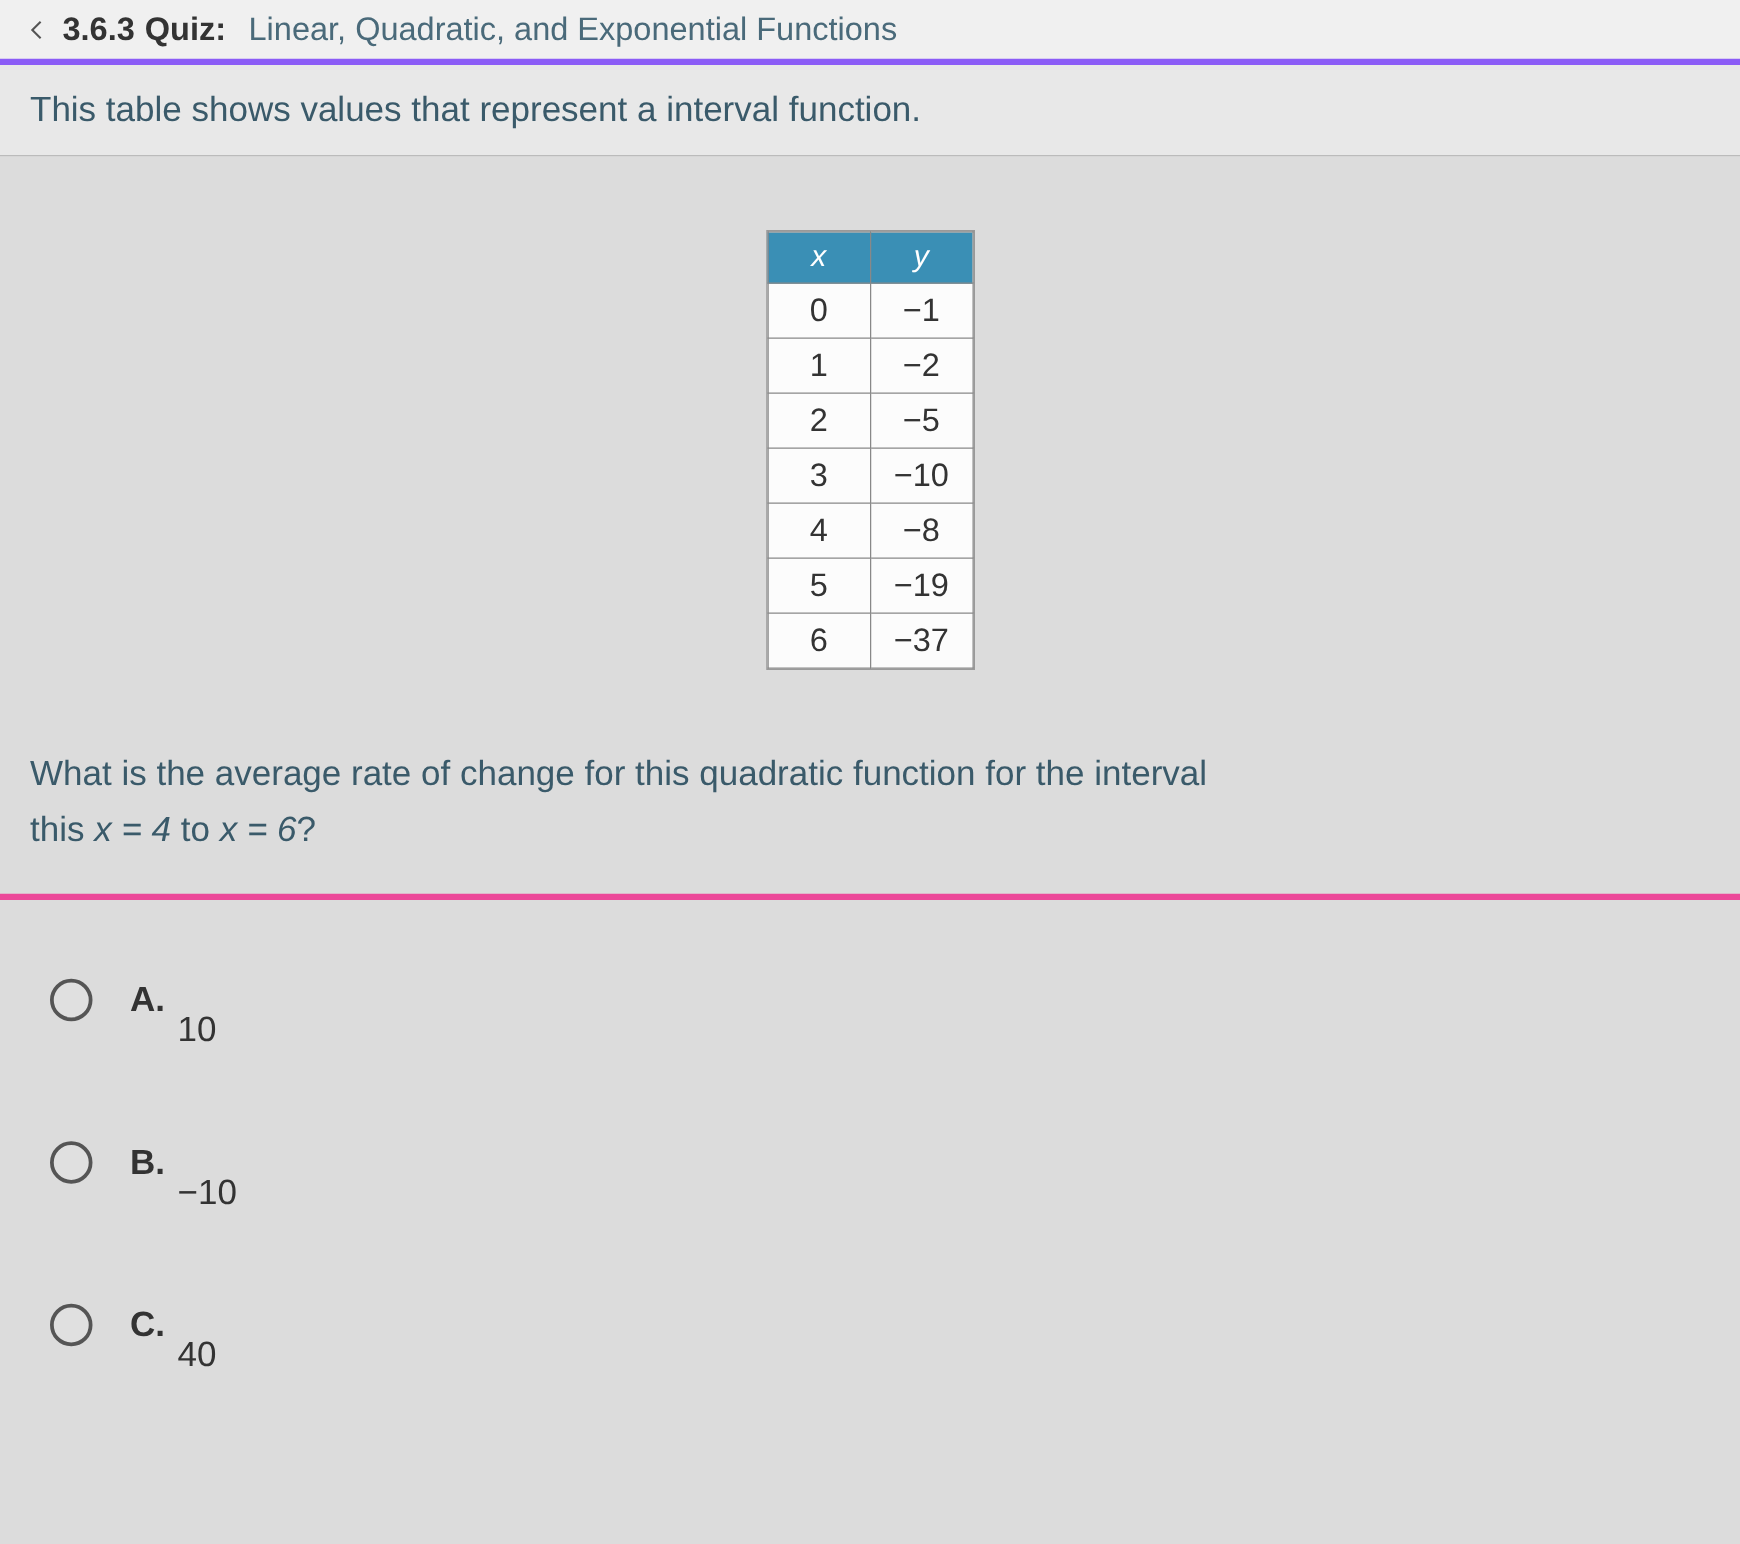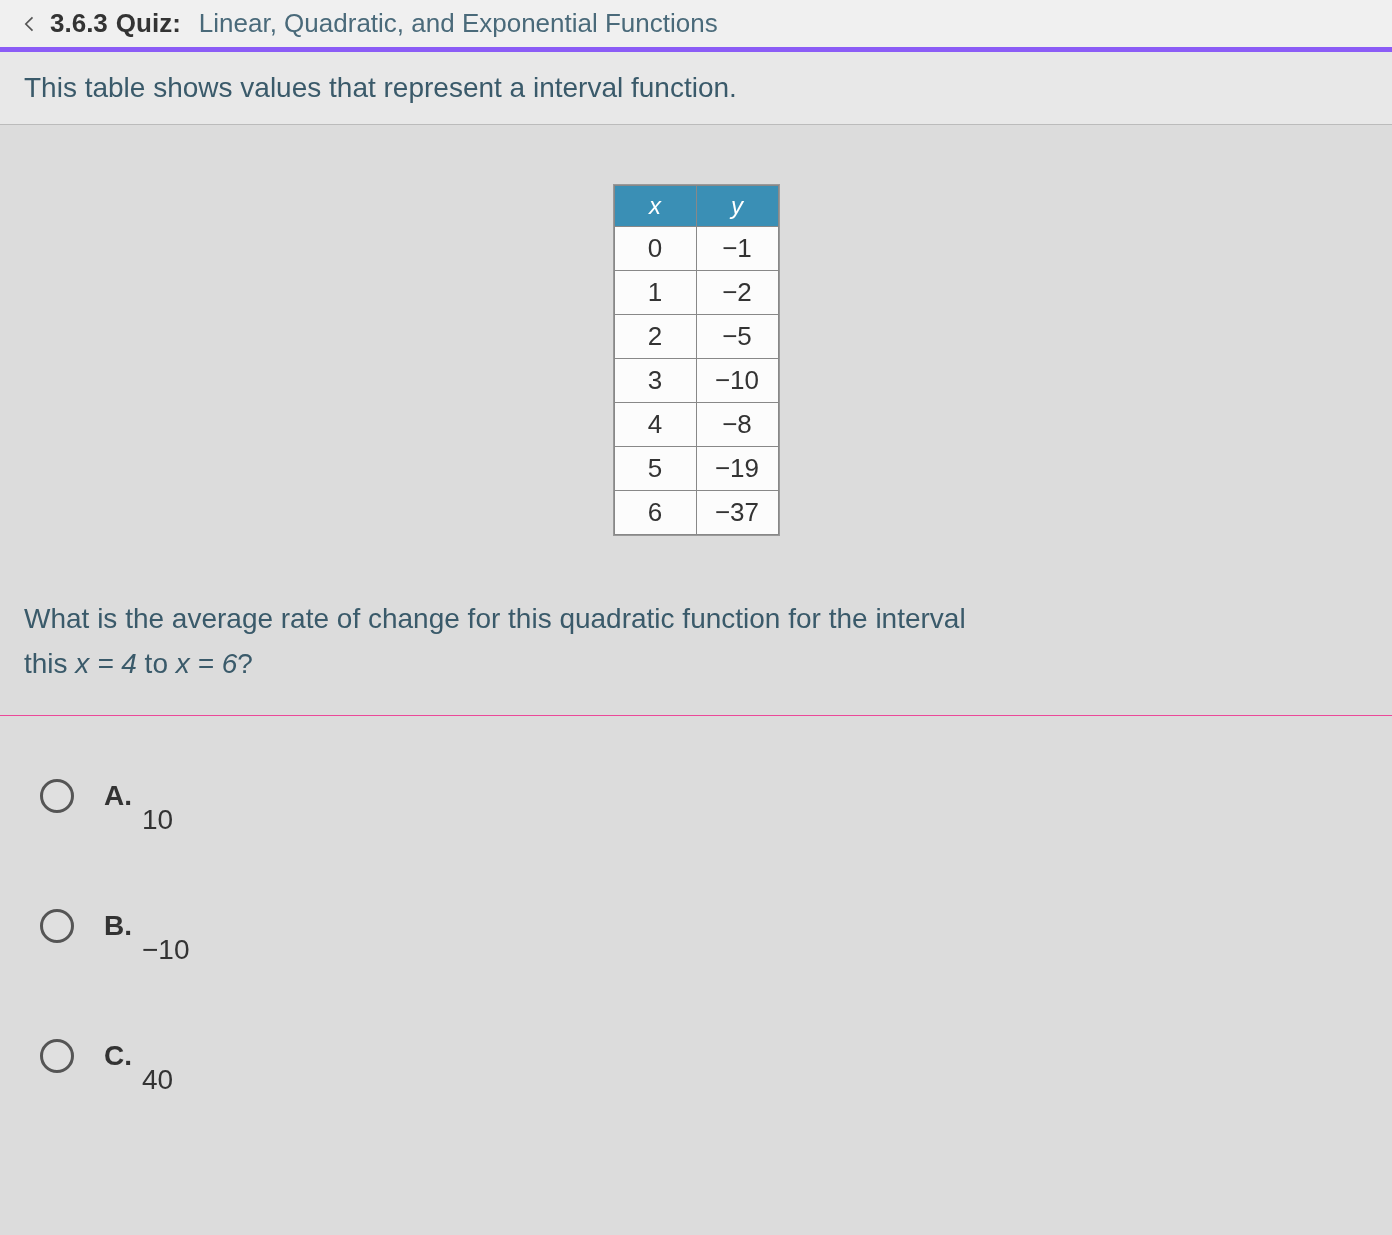--- a/index.html
+++ b/index.html
@@ -77,21 +77,21 @@
       color: #333;
       text-align: center;
       padding: 6px 14px;
       width: 82px;
     }
     .question-text {
       padding: 12px 24px 28px 24px;
       font-size: 28px;
       color: #3a5a6a;
       line-height: 1.6;
-      border-bottom: 1px solid #ec4899;
+      border-bottom: 5px solid #ec4899;
     }
     .question-text .inline-var {
       font-style: italic;
     }
     .answers {
       padding: 40px 40px;
     }
     .answer-row {
       display: flex;
       align-items: center;

